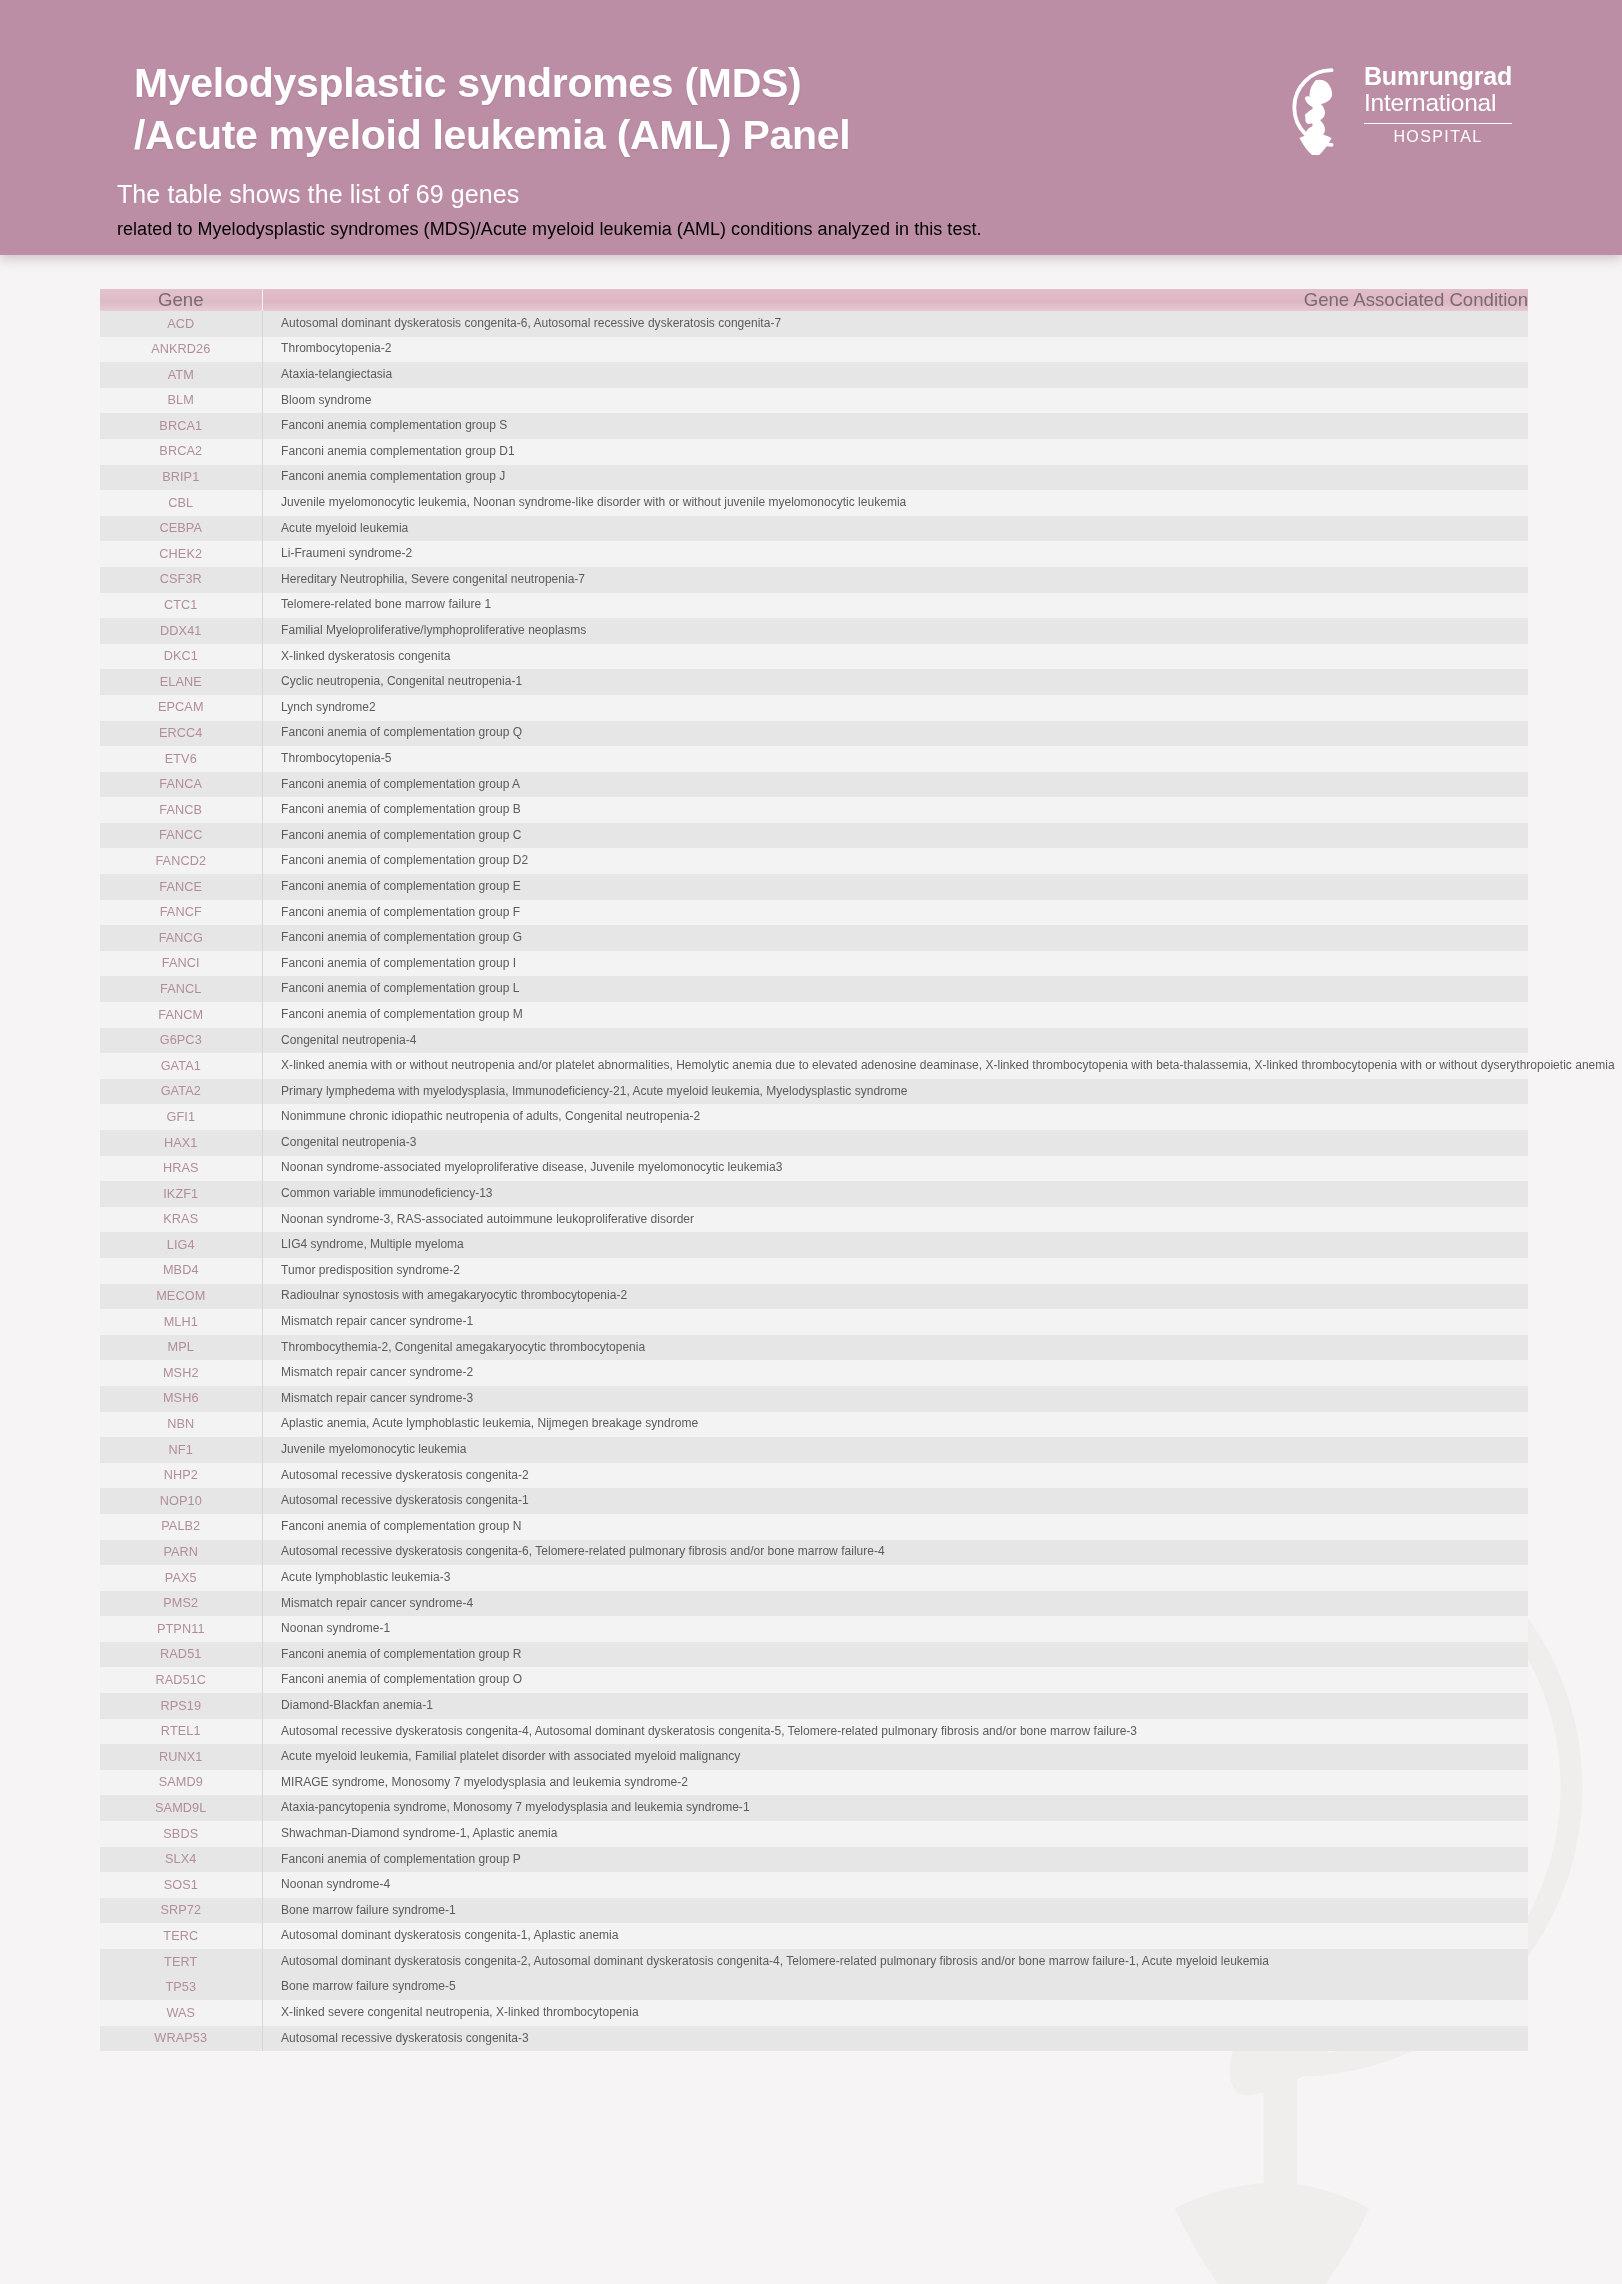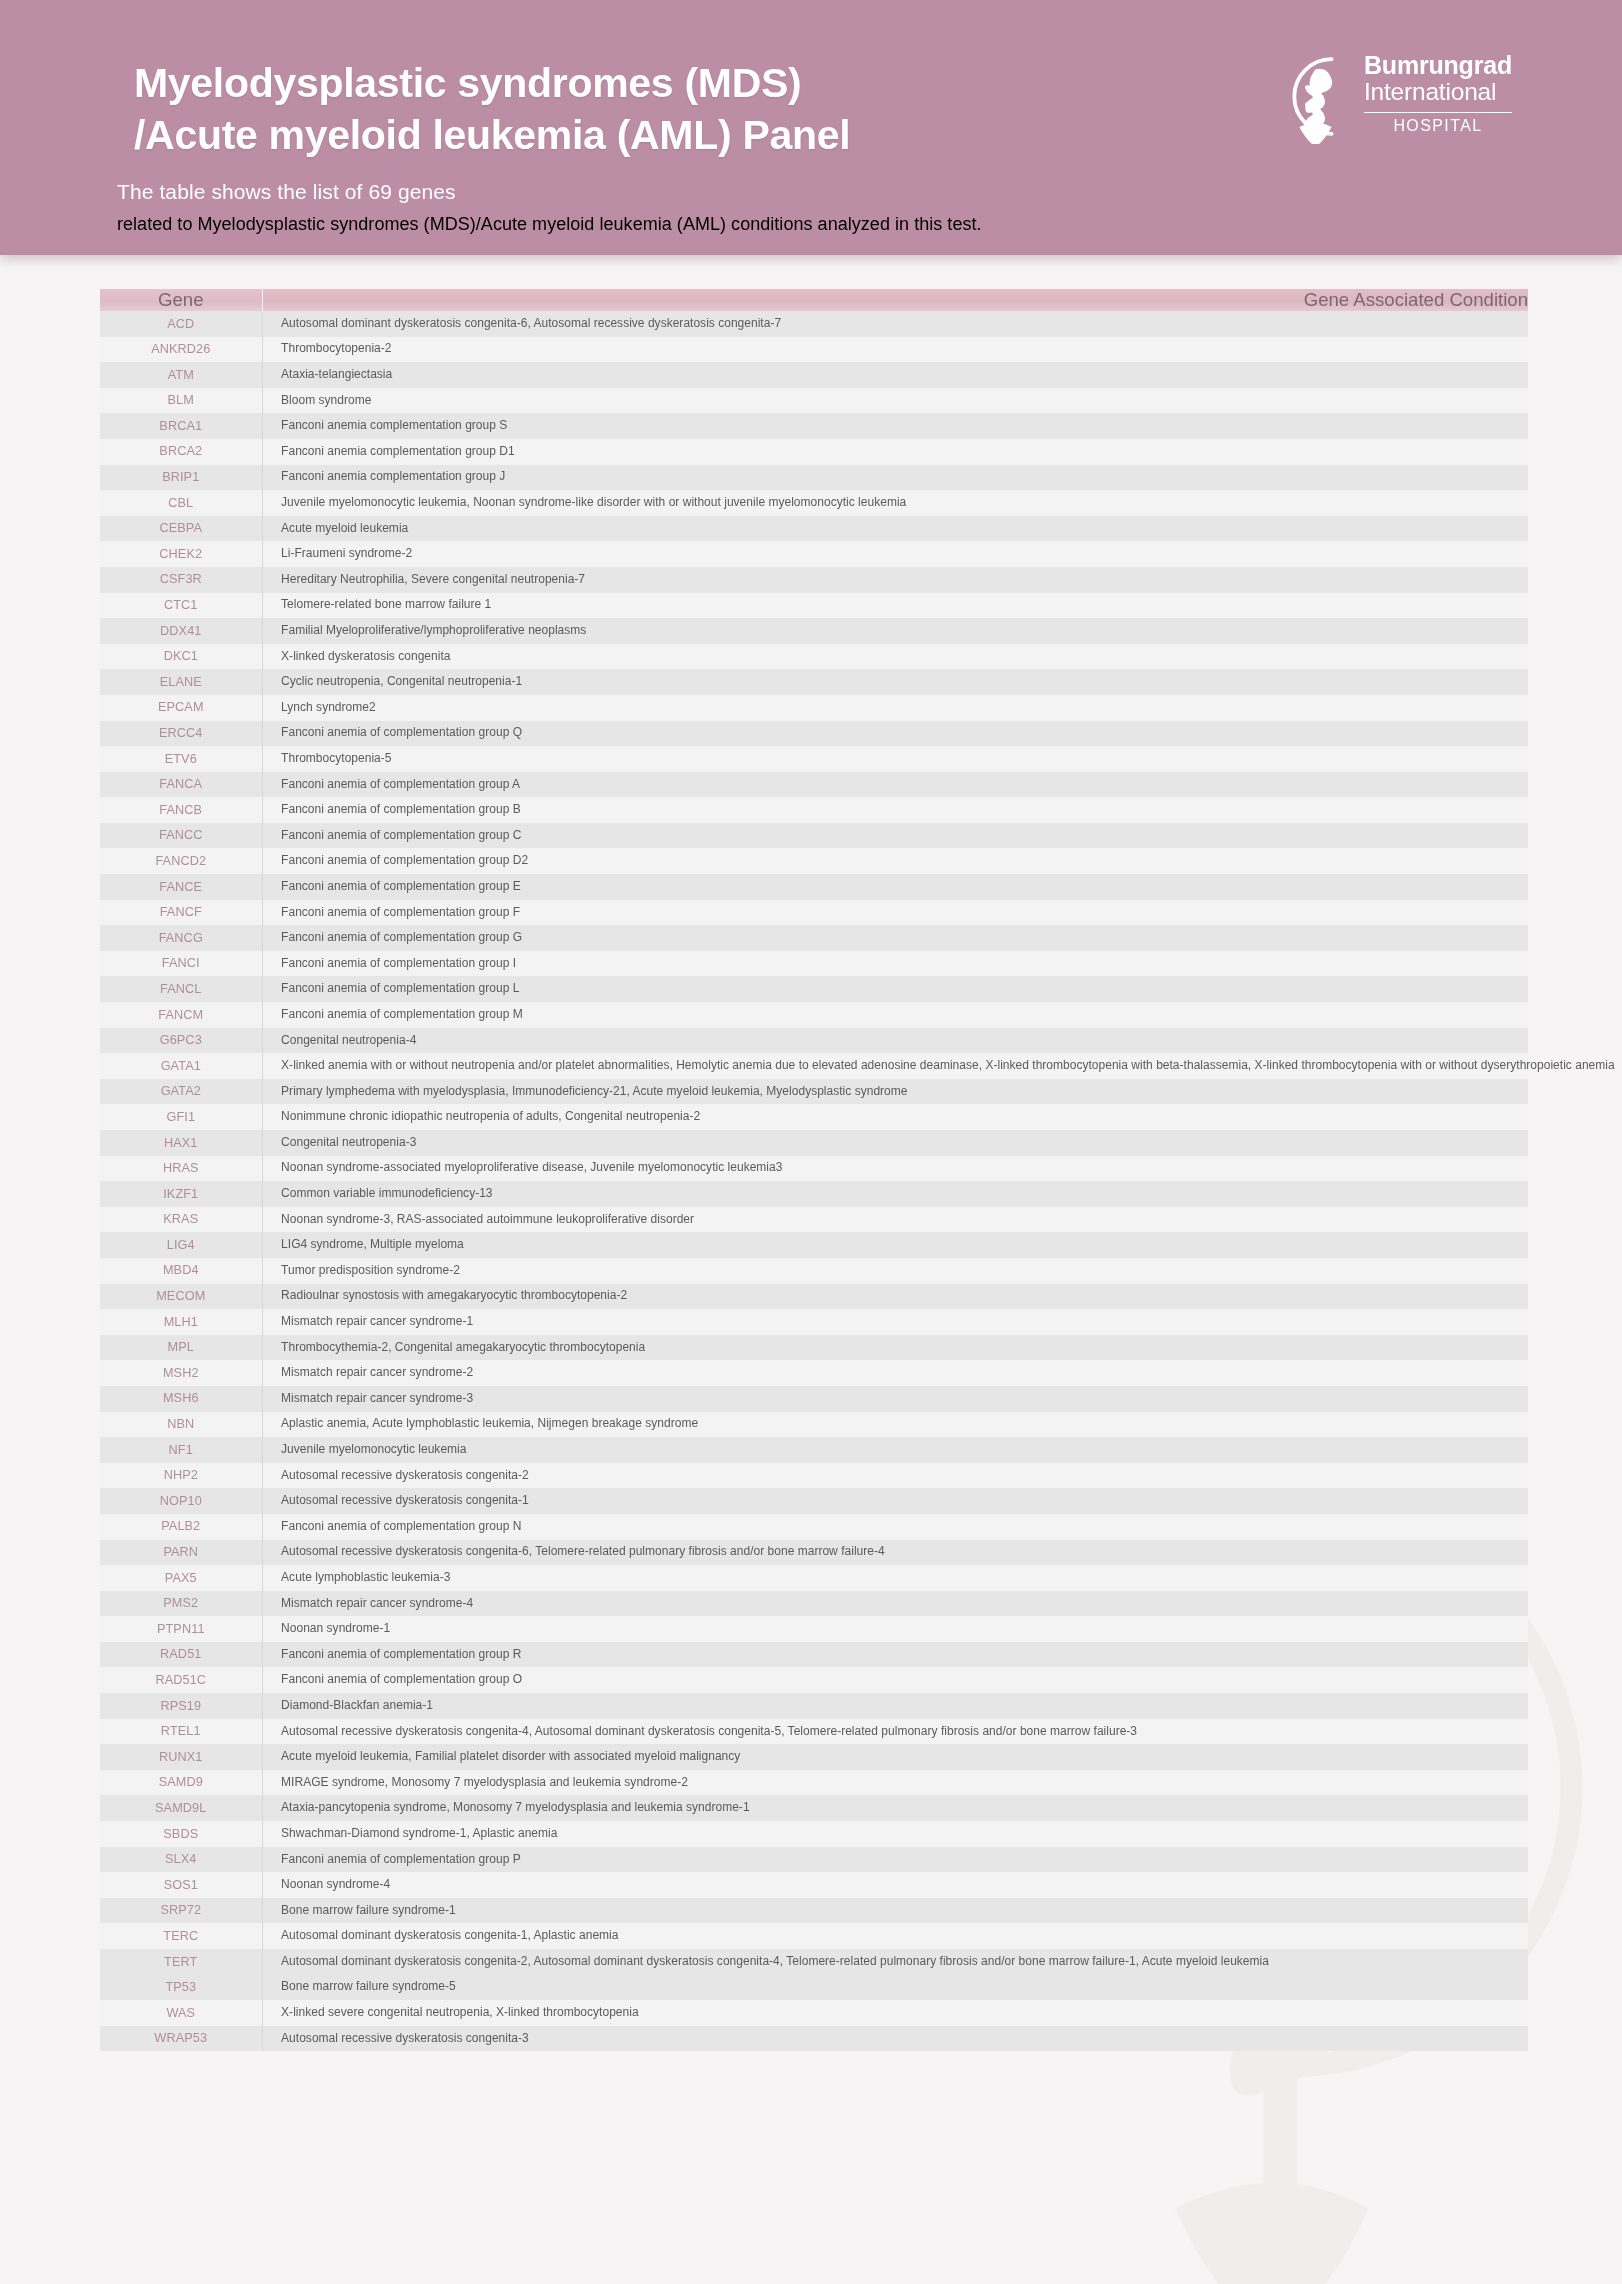--- a/index.html
+++ b/index.html
@@ -59,38 +59,38 @@
     font-size: 41px;
     font-weight: bold;
     line-height: 1.26;
     letter-spacing: -0.3px;
     margin: 17px;
     text-shadow: 0 0.8px 1.7px rgba(110,80,95,0.25);
   }
   .main-title .ln { display: block; }
   .sub-line-1 {
     color: #ffffff;
-    font-size: 21px;
+    font-size: 25px;
     font-weight: 400;
     margin-top: 18.6px;
     letter-spacing: 0.1px;
   }
   .sub-line-2 {
     color: #000000;
     font-size: 18px;
     font-weight: 400;
     margin-top: 10px;
     letter-spacing: 0.04px;
   }
 
   
   .logo {
     position: absolute;
     right: 110px;
-    top: 49px;
+    top: 60px;
     display: flex;
     align-items: flex-start;
     gap: 12px;
   }
   .logo-mark { width: 73px; height: 95px; flex: none; }
   .logo-text { display: flex; flex-direction: column; padding-top: 3.4px; }
   .logo-name {
     color: #ffffff;
     font-size: 25px;
     font-weight: bold;

